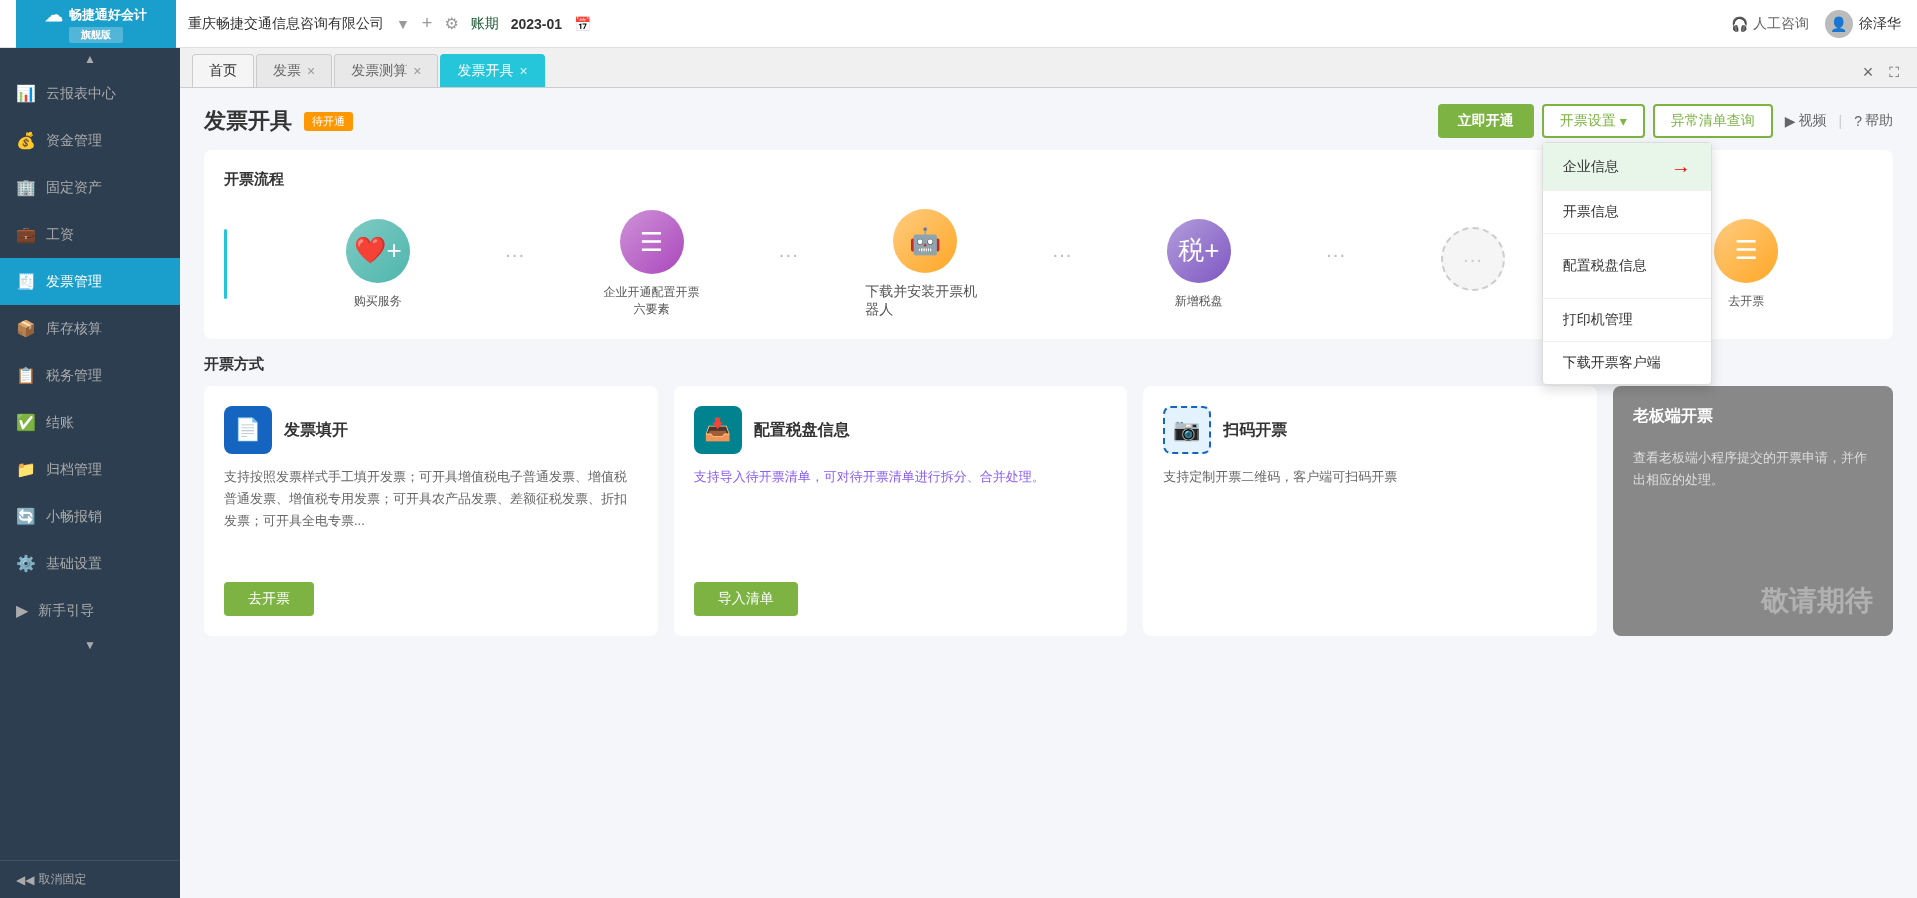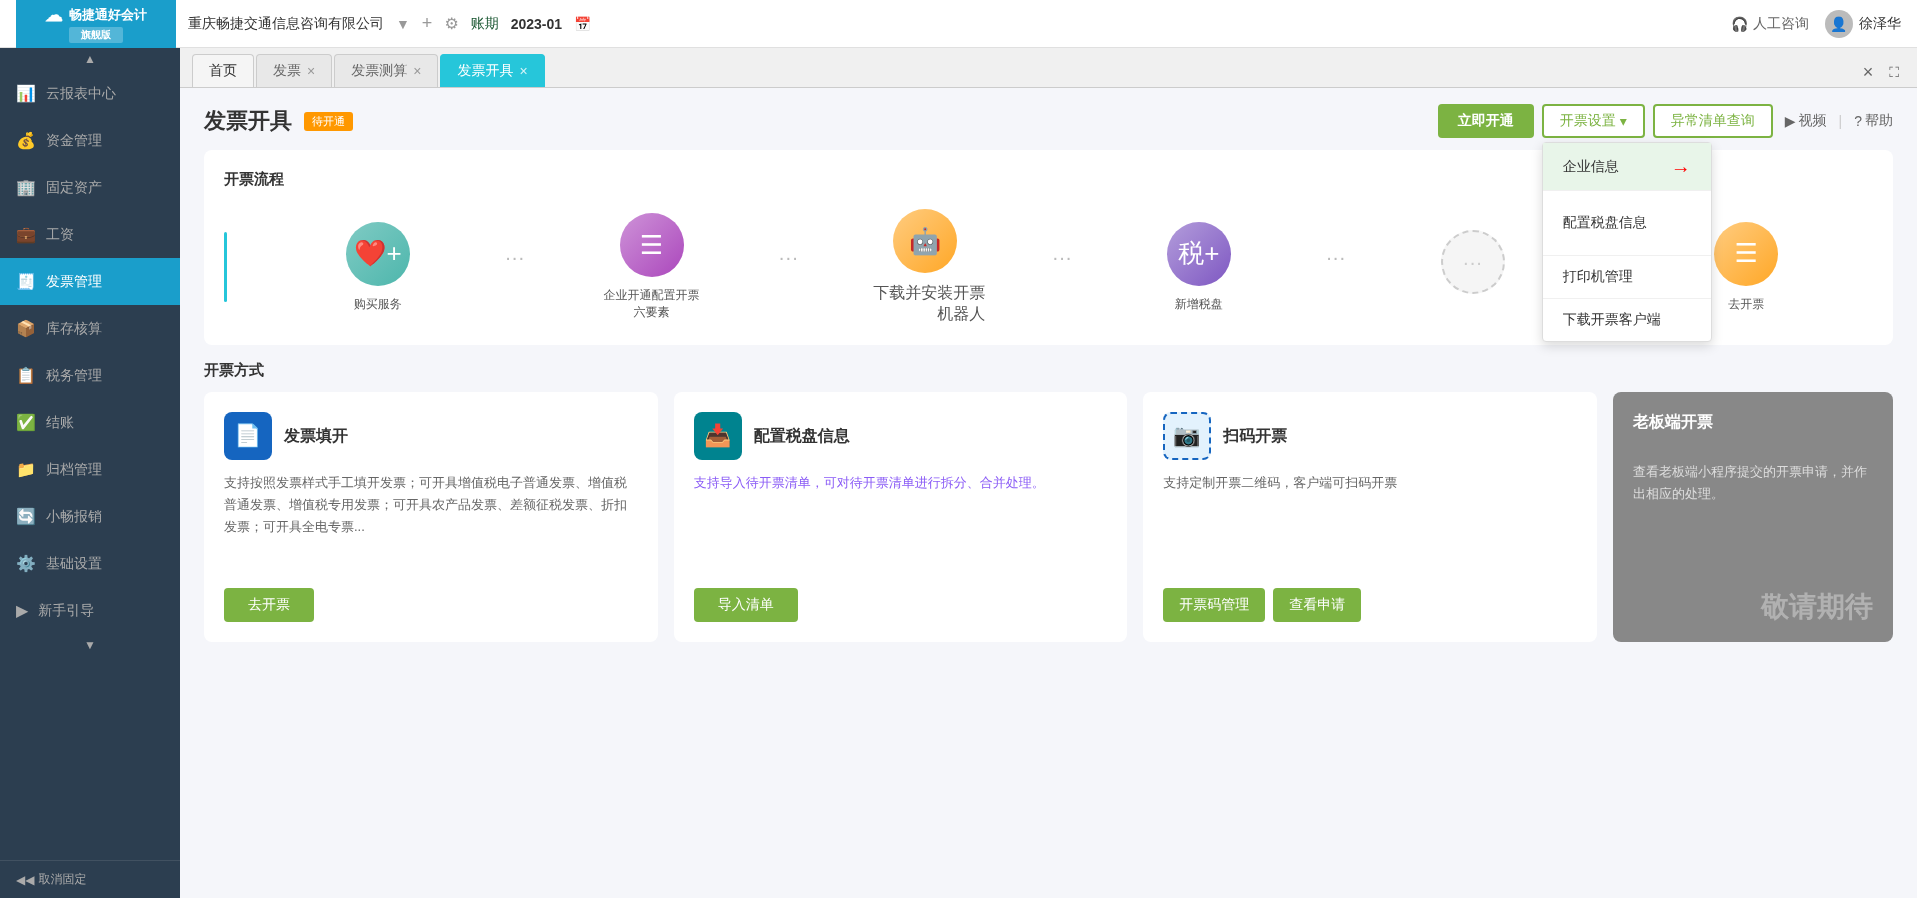--- a/index.html
+++ b/index.html
@@ -136,20 +136,23 @@
             <button style="background:#fff; color:#7cb342; border:2px solid #7cb342; padding:6px 16px; border-radius:4px; cursor:pointer; font-size:14px; display:flex; align-items:center; gap:4px;">
               <span>开票设置</span>
               <span>▾</span>
             </button>
 
             <div style="position:absolute; top:calc(100% + 4px); left:0; background:#fff; border:1px solid #ddd; border-radius:4px; box-shadow:0 4px 12px rgba(0,0,0,0.15); z-index:100; min-width:170px;">
               <div style="padding:12px 20px; background:#e8f5e9; color:#333; cursor:pointer; font-size:14px; display:flex; align-items:center; justify-content:space-between;">
                 <span>企业信息</span>
                 <span style="color:red; font-size:20px; font-weight:bold; margin-left:8px;">→</span>
               </div>
+              <div style="padding:12px 20px; color:#333; cursor:pointer; font-size:14px; border-top:1px solid #f0f0f0;">
+                <span>开票信息</span>
+              </div>
               <div style="padding:23px 20px; color:#333; cursor:pointer; font-size:14px; border-top:1px solid #f0f0f0;">
                 <span>配置税盘信息</span>
               </div>
               <div style="padding:12px 20px; color:#333; cursor:pointer; font-size:14px; border-top:1px solid #f0f0f0;">
                 <span>打印机管理</span>
               </div>
               <div style="padding:12px 20px; color:#333; cursor:pointer; font-size:14px; border-top:1px solid #f0f0f0;">
                 <span>下载开票客户端</span>
               </div>
             </div>
@@ -185,21 +188,21 @@
 
           <div style="display:flex; flex-direction:column; align-items:center; gap:10px; flex:1;">
             <div style="width:64px; height:64px; border-radius:50%; background:linear-gradient(135deg,#ce93d8,#ab47bc); display:flex; align-items:center; justify-content:center; font-size:26px; color:#fff;">☰</div>
             <span style="font-size:12px; color:#555; text-align:center; max-width:100px;">企业开通配置开票六要素</span>
           </div>
 
           <span style="color:#bbb; font-size:20px; margin-bottom:20px;">···</span>
 
           <div style="display:flex; flex-direction:column; align-items:center; gap:10px; flex:1;">
             <div style="width:64px; height:64px; border-radius:50%; background:linear-gradient(135deg,#ffcc80,#ffa726); display:flex; align-items:center; justify-content:center; font-size:26px; color:#fff;">🤖</div>
-            <span style="font-size:16px; color:#555; text-align:right; max-width:120px;">下载并安装开票机器人</span>
+            <span style="font-size:14px; color:#555; text-align:left; max-width:120px;">下载并安装开票机器人</span>
           </div>
 
           <span style="color:#bbb; font-size:20px; margin-bottom:20px;">···</span>
 
           <div style="display:flex; flex-direction:column; align-items:center; gap:10px; flex:1;">
             <div style="width:64px; height:64px; border-radius:50%; background:linear-gradient(135deg,#b39ddb,#7e57c2); display:flex; align-items:center; justify-content:center; font-size:26px; color:#fff;">税+</div>
             <span style="font-size:12px; color:#555; text-align:center;">新增税盘</span>
           </div>
 
           <span style="color:#bbb; font-size:20px; margin-bottom:20px;">···</span>
@@ -239,28 +242,24 @@
             <div style="font-size:13px; color:#8b5cf6; line-height:1.7; margin-bottom:16px; min-height:100px;">支持导入待开票清单，可对待开票清单进行拆分、合并处理。</div>
             <button style="background:#7cb342; color:#fff; border:none; padding:8px 24px; border-radius:4px; cursor:pointer; font-size:14px;">导入清单</button>
           </div>
 
           <div style="background:#fff; border-radius:8px; padding:20px; flex:1; min-width:0;">
             <div style="display:flex; align-items:center; gap:12px; margin-bottom:12px;">
               <div style="width:48px; height:48px; border-radius:8px; background:#e3f2fd; border:2px dashed #1565c0; display:flex; align-items:center; justify-content:center; color:#1565c0; font-size:22px;">📷</div>
               <span style="font-size:16px; font-weight:bold; color:#333;">扫码开票</span>
             </div>
             <div style="font-size:13px; color:#666; line-height:1.7; margin-bottom:16px; min-height:100px;">支持定制开票二维码，客户端可扫码开票</div>
-            <div style="display:flex; gap:8px;">
-              <button style="background:#7cb342; color:#fff; border:none; padding:8px 16px; border-radius:4px; cursor:pointer; font-size:14px;">开票码管理</button>
-              <button style="background:#7cb342; color:#fff; border:none; padding:8px 16px; border-radius:4px; cursor:pointer; font-size:14px;">查看申请</button>
-            </div>
           </div>
 
           <div style="background:#888; border-radius:8px; padding:20px; width:280px; flex-shrink:0; position:relative; min-height:200px;">
-            <div style="font-size:16px; font-weight:bold; color:#fff; margin-bottom:28px;">老板端开票</div>
+            <div style="font-size:16px; font-weight:bold; color:#fff; margin-bottom:20px;">老板端开票</div>
             <div style="font-size:13px; color:#ddd; line-height:1.7;">查看老板端小程序提交的开票申请，并作出相应的处理。</div>
             <div style="position:absolute; bottom:16px; right:20px; font-size:28px; color:rgba(255,255,255,0.35); font-weight:bold;">敬请期待</div>
           </div>
 
         </div>
       </div>
 
     </div>
   </div>
 </div>

